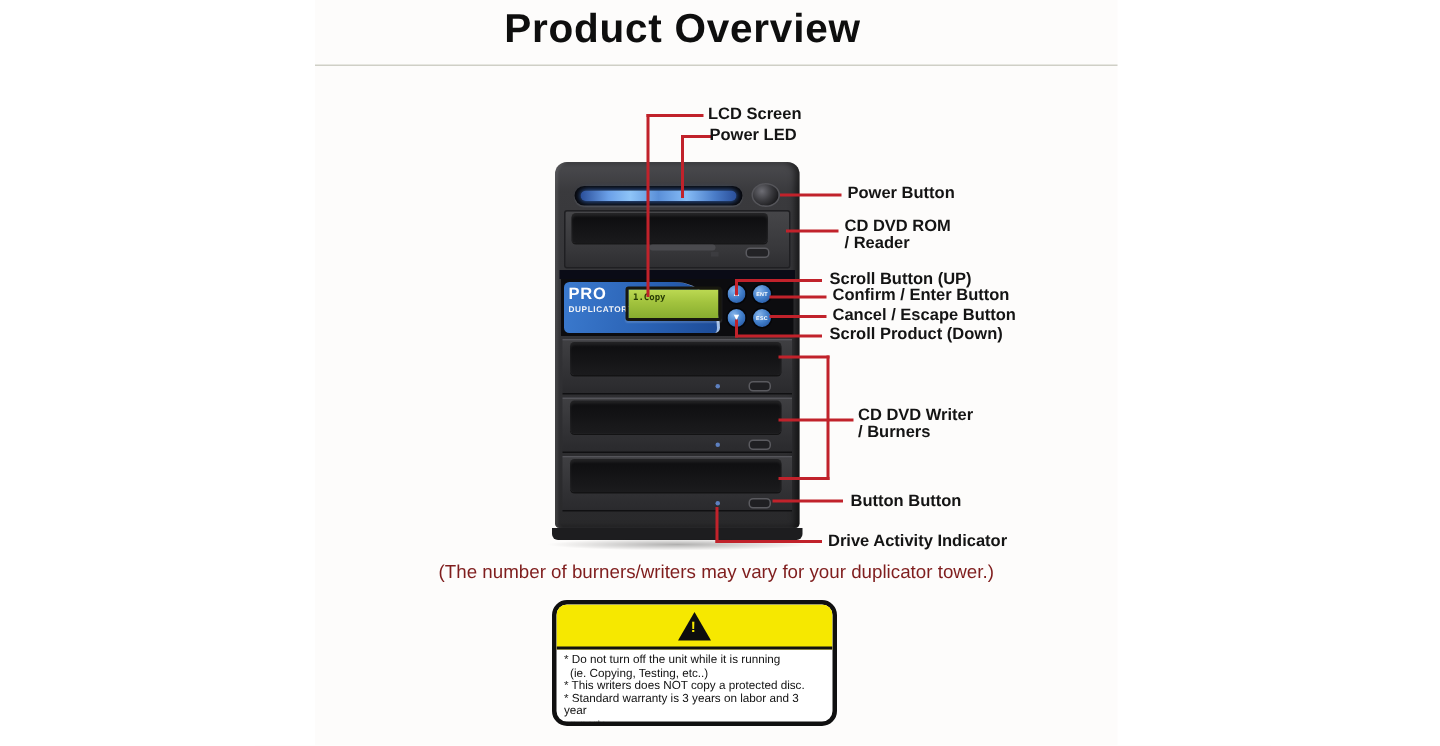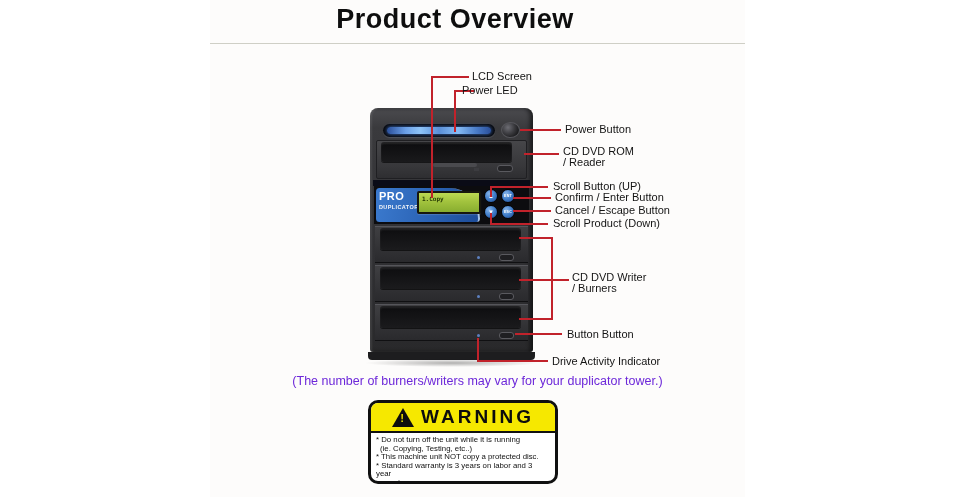--- a/index.html
+++ b/index.html
@@ -70,22 +70,22 @@
     background:linear-gradient(180deg,#0d0d0f 0%,#1b1b1d 100%);
     box-shadow:inset 0 2px 2px rgba(255,255,255,0.09), 0 1px 0 rgba(0,0,0,0.6);}
   .writer-led{width:3px;height:3px;border-radius:50%;background:#5d80c0;}
   .writer-eject{width:15px;height:7px;border-radius:3px;background:#1f1f22;
     border:1px solid #5a5a5f;box-sizing:border-box;}
 
   
   .line{background:#c1222b;}
 
   
-  .lbl{font-size:11px;line-height:10.5px;color:#141414;white-space:nowrap;}
-  #caption{left:210px;top:374px;width:535px;text-align:center;font-size:12.5px;color:#6d28d9;}
+  .lbl{font-size:11px;line-height:10.5px;color:#141414;white-space:nowrap;font-weight:bold;}
+  #caption{left:210px;top:374px;width:535px;text-align:center;font-size:12.5px;color:#7f1d1d;}
 
   
   #warning-box{left:368px;top:400px;width:190px;height:84px;border:3px solid #101010;
     border-radius:10px;background:#ffffff;box-sizing:border-box;overflow:hidden;}
   #warning-header{height:28px;background:#f6e800;border-bottom:2px solid #101010;
     display:flex;align-items:center;justify-content:center;gap:7px;}
   #warning-title{font-size:19px;font-weight:800;letter-spacing:3px;color:#0d0d0d;}
   .tri-icon{position:relative;width:0;height:0;border-left:11px solid transparent;
     border-right:11px solid transparent;border-bottom:19px solid #0d0d0d;}
   .tri-icon .excl{position:absolute;left:-2.5px;top:6px;color:#f6e800;
@@ -158,21 +158,21 @@
 <div class="abs line" style="left:490px;top:223px;width:58px;height:2px;"></div>
 <div class="abs line" style="left:551px;top:237px;width:2px;height:83px;"></div>
 <div class="abs line" style="left:519px;top:237px;width:34px;height:2px;"></div>
 <div class="abs line" style="left:519px;top:279px;width:50px;height:2px;"></div>
 <div class="abs line" style="left:519px;top:318px;width:34px;height:2px;"></div>
 <div class="abs line" style="left:515px;top:333px;width:47px;height:2px;"></div>
 <div class="abs line" style="left:477px;top:338px;width:2px;height:24px;"></div>
 <div class="abs line" style="left:477px;top:360px;width:71px;height:2px;"></div>
 
 <div class="abs lbl" style="left:472px;top:71px;">LCD Screen</div>
-<div class="abs lbl" style="left:462px;top:85px;">Power LED</div>
+<div class="abs lbl" style="left:473px;top:85px;">Power LED</div>
 <div class="abs lbl" style="left:565px;top:124px;">Power Button</div>
 <div class="abs lbl" style="left:563px;top:146px;">
   <div>CD DVD ROM</div>
   <div>/ Reader</div>
 </div>
 <div class="abs lbl" style="left:553px;top:181px;">Scroll Button (UP)</div>
 <div class="abs lbl" style="left:555px;top:192px;">Confirm / Enter Button</div>
 <div class="abs lbl" style="left:555px;top:205px;">Cancel / Escape Button</div>
 <div class="abs lbl" style="left:553px;top:218px;">Scroll Product (Down)</div>
 <div class="abs lbl" style="left:572px;top:272px;">
@@ -182,22 +182,21 @@
 <div class="abs lbl" style="left:567px;top:329px;">Button Button</div>
 <div class="abs lbl" style="left:552px;top:356px;">Drive Activity Indicator</div>
 
 <div class="abs" id="caption">(The number of burners/writers may vary for your duplicator tower.)</div>
 
 <div class="abs" id="warning-box">
   <div id="warning-header">
     <span class="tri-icon">
       <span class="excl">!</span>
     </span>
-    <span id="warning-title">WARNING</span>
   </div>
   <div id="warning-body">
     <div>* Do not turn off the unit while it is running</div>
     <div class="indent">(ie. Copying, Testing, etc..)</div>
-    <div>* This machine unit NOT copy a protected disc.</div>
+    <div>* This writers does NOT copy a protected disc.</div>
     <div>* Standard warranty is 3 years on labor and 3 year</div>
     <div>on parts.</div>
   </div>
 </div>
 
 </body></html>

